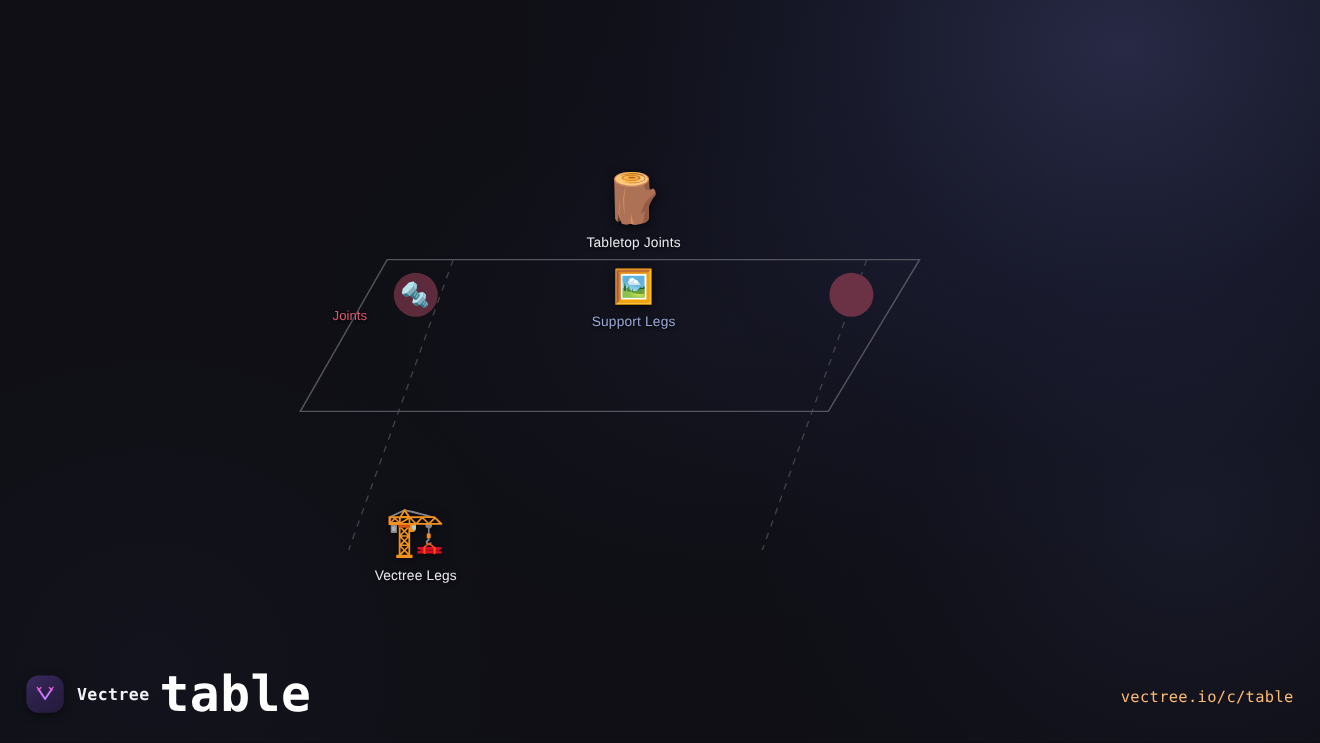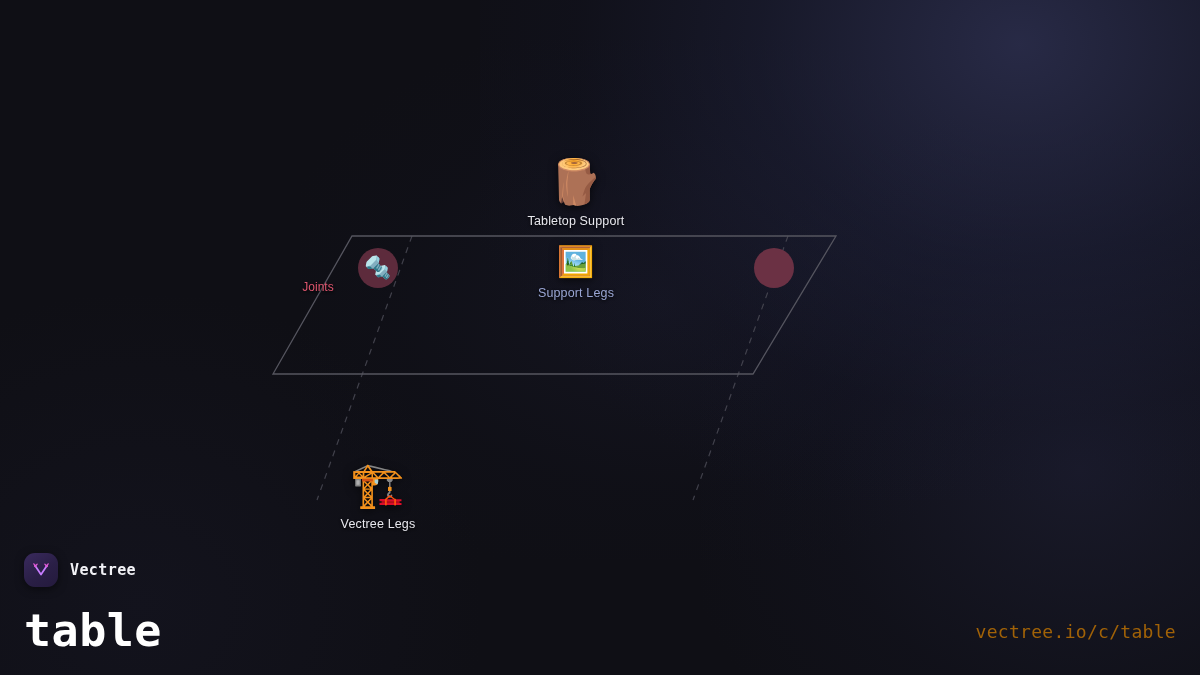--- a/index.html
+++ b/index.html
@@ -103,22 +103,21 @@
     font-size:12px;
     white-space:nowrap;
     text-shadow:0 1px 3px rgba(0,0,0,0.9);
   }
 
   
   #brand {
     position:absolute;
     left:24px; bottom:22px;
     display:flex;
-    flex-direction:column;
-    gap:21px;
+    gap:9px;
   }
   .brand-row { display:flex; align-items:center; gap:12px; }
   .brand-mark {
     width:34px; height:34px;
     border-radius:11px;
     background:linear-gradient(145deg,#3a2a5e 0%,#2a1f46 55%,#241a3d 100%);
     display:flex; align-items:center; justify-content:center;
     box-shadow:0 2px 8px rgba(0,0,0,0.5);
   }
   .brand-name {
@@ -133,22 +132,22 @@
     font-weight:bold;
     font-size:45px;
     color:#ffffff;
     letter-spacing:0.5px;
     line-height:1;
   }
   #site-url {
     position:absolute;
     right:24px; bottom:33px;
     font-family:"DejaVu Sans Mono", monospace;
-    font-size:18px;
-    color:#a16207;
+    font-size:14px;
+    color:#fdba74;
     letter-spacing:0.3px;
   }
 </style>
 </head>
 <body>
 
 <div id="stage">
 
   <div class="glow glow-bl"></div>
   <div class="glow glow-c"></div>
@@ -169,21 +168,21 @@
     <span class="chip-emoji">🔩</span>
   </div>
   <div class="float-label" style="left:318px; top:287px; color:#e0566f;">Joints</div>
 
   <div class="chip" style="left:774px; top:268px; background:#6b3144;">
     <span class="chip-emoji"></span>
   </div>
 
   <div class="node" style="left:576px; top:192px;">
     <div class="node-emoji">🪵</div>
-    <div class="node-label" style="color:#e8e8ee;">Tabletop Support</div>
+    <div class="node-label" style="color:#e8e8ee;">Tabletop Joints</div>
   </div>
 
   <div class="node" style="left:576px; top:272px;">
     <div class="node-emoji small">🖼️</div>
     <div class="node-label" style="color:#9aa6d4;">Support Legs</div>
   </div>
 
   <div class="node" style="left:378px; top:495px;">
     <div class="node-emoji">🏗️</div>
     <div class="node-label" style="color:#e8e8ee;">Vectree Legs</div>

